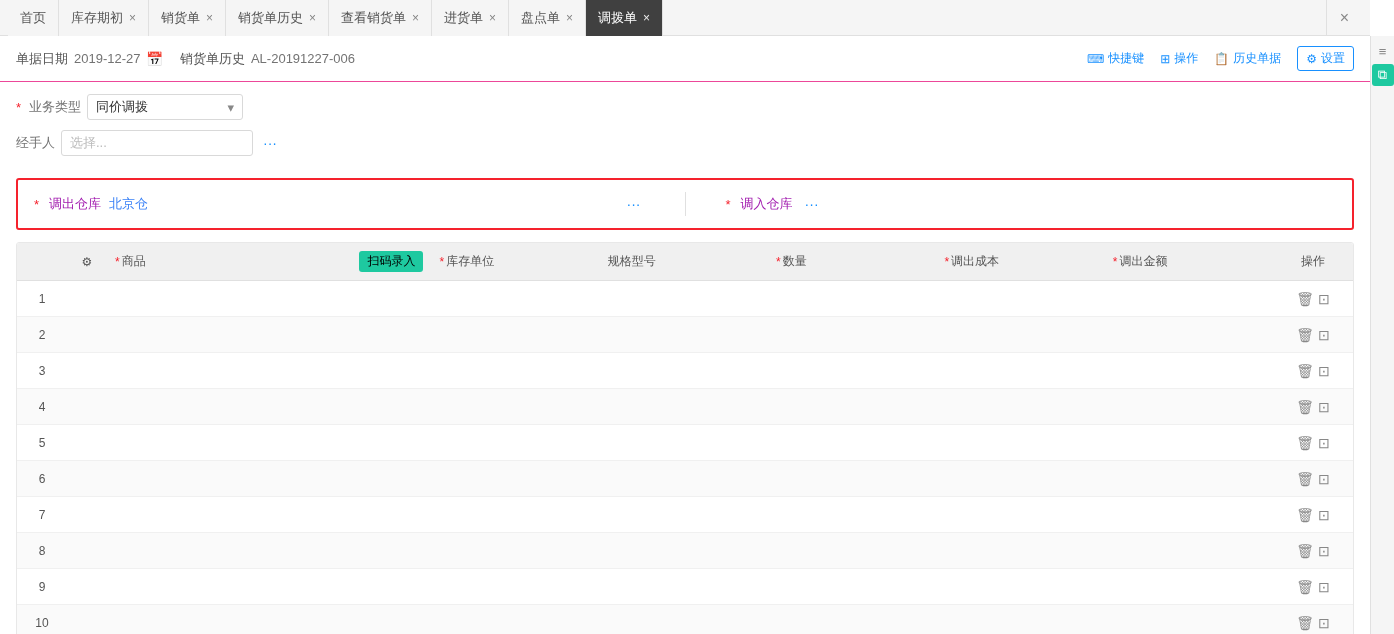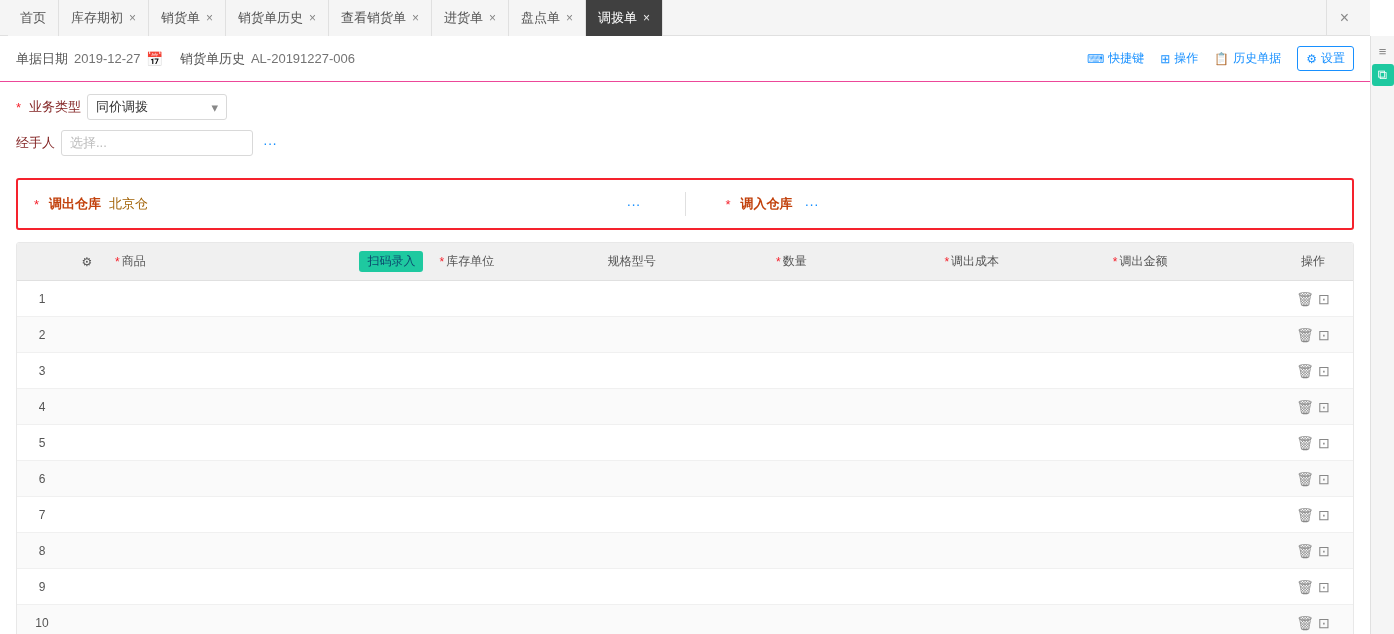--- a/index.html
+++ b/index.html
@@ -111,21 +111,21 @@
       align-items: center;
       gap: 16px;
       margin-bottom: 10px;
     }
     .form-field {
       display: flex;
       align-items: center;
       gap: 6px;
     }
     .required-star { color: #f5222d; margin-right: 2px; }
-    .field-label-text { color: #7f1d1d; white-space: nowrap; }
+    .field-label-text { color: #737373; white-space: nowrap; }
     .field-select {
       display: flex;
       align-items: center;
       border: 1px solid #d9d9d9;
       border-radius: 3px;
       padding: 3px 8px;
       min-width: 140px;
       cursor: pointer;
       background: #fff;
       color: #333;
@@ -150,22 +150,22 @@
       align-items: center;
       gap: 40px;
       background: #fff;
     }
     .wh-field {
       display: flex;
       align-items: center;
       gap: 8px;
       flex: 1;
     }
-    .wh-field-label { color: #c2410c; white-space: nowrap; font-weight: bold; }
-    .wh-field-value { color: #a16207; font-weight: 500; flex: 1; }
+    .wh-field-label { color: #a21caf; white-space: nowrap; }
+    .wh-field-value { color: #3b82f6; font-weight: 500; flex: 1; }
     .wh-divider {
       width: 1px;
       height: 24px;
       background: #e0e0e0;
     }
 
     
     .table-wrapper {
       margin: 0 16px;
       border: 1px solid #e8e8e8;
@@ -197,21 +197,21 @@
       color: #555;
       font-weight: 500;
       display: flex;
       align-items: center;
     }
     .th-cell.center { justify-content: center; }
     .required-th { color: #f5222d; margin-right: 2px; }
 
     .scan-btn {
       background: #1ec9a0;
-      color: #0c4a6e;
+      color: #000000;
       border: none;
       border-radius: 3px;
       padding: 2px 8px;
       font-size: 12px;
       cursor: pointer;
       white-space: nowrap;
     }
 
     .table-row {
       display: flex;
@@ -350,21 +350,21 @@
         <span>设置</span>
       </div>
     </div>
   </div>
 
   <div class="form-area">
     <div class="form-row">
       <div class="form-field">
         <span class="required-star">*</span>
         <span class="field-label-text">业务类型</span>
-        <div class="field-select" style="width:140px;justify-content:center;">
+        <div class="field-select" style="width:156px;justify-content:center;">
           <span>同价调拨</span>
           <span class="arrow">▾</span>
         </div>
       </div>
     </div>
     <div class="form-row">
       <div class="form-field">
         <span class="field-label-text">经手人</span>
         <div class="field-select" style="width:192px;">
           <span class="field-placeholder">选择...</span>

